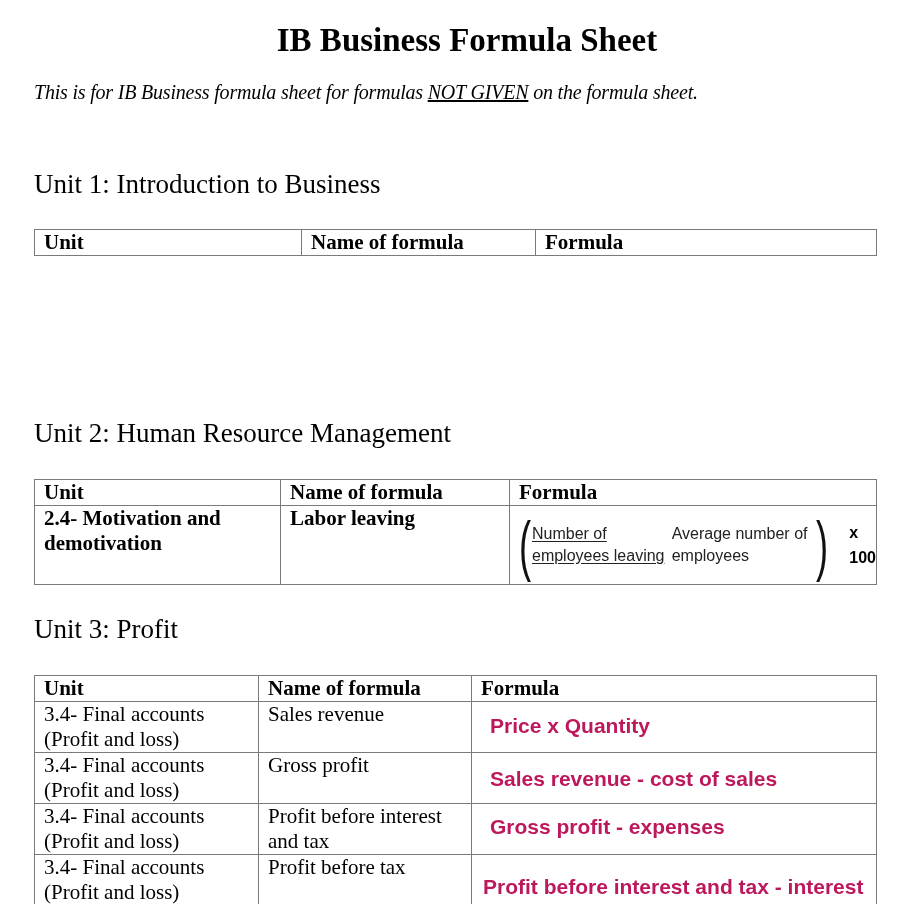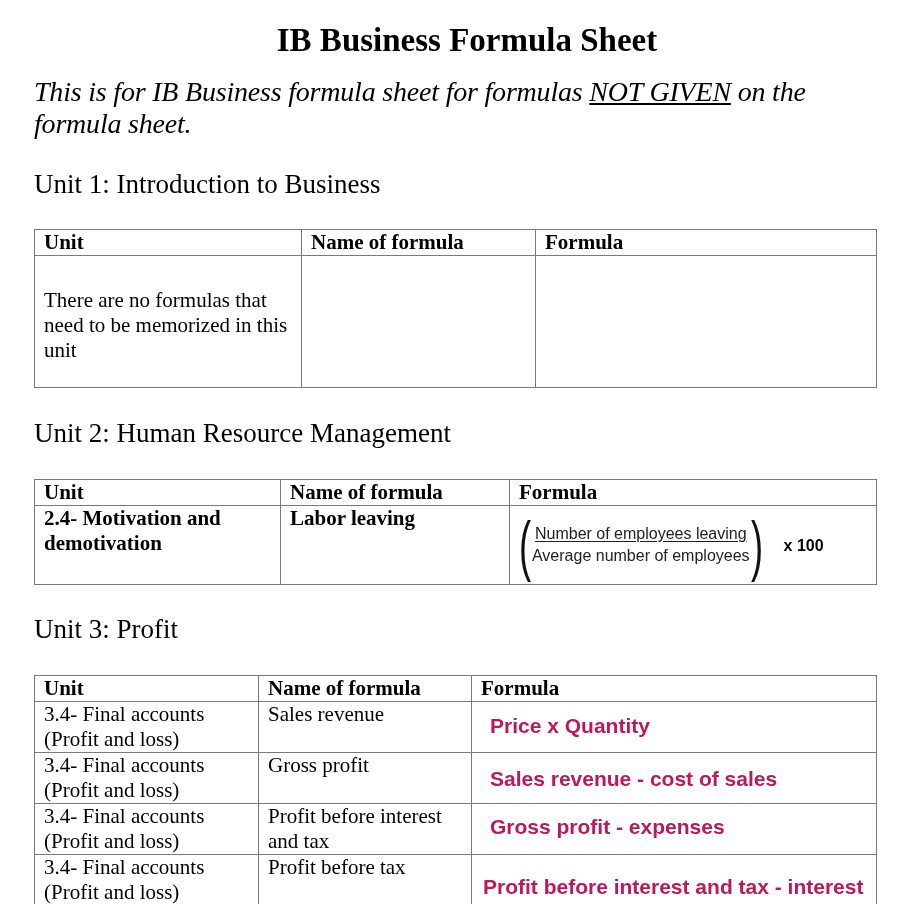--- a/index.html
+++ b/index.html
@@ -25,21 +25,21 @@
       font-size: 33px;
       line-height: 40px;
       margin: 12px;
     }
     .intro {
       position: absolute;
       top: 76px;
       left: 34px;
       width: 820px;
       font-style: italic;
-      font-size: 28px;
+      font-size: 20px;
       line-height: 32px;
       margin: 0;
       letter-spacing: -0.2px;
     }
     .intro .underline {
       text-decoration: underline;
     }
     .section-heading {
       position: absolute;
       left: 34px;
@@ -86,21 +86,21 @@
       font-family: "Liberation Sans", sans-serif;
       font-size: 66px;
       line-height: 66px;
       font-weight: 300;
       transform: scaleX(0.55);
       display: inline-block;
       color: #111;
     }
     .fraction {
       display: inline-flex;
-      flex-direction: column;
+      flex-direction: row;
       align-items: center;
       font-family: "Liberation Sans", sans-serif;
       font-size: 16px;
       color: #222;
       line-height: 22px;
       margin: 16px -4px;
     }
     .fraction .num {
       text-decoration: underline;
       text-underline-offset: 2px;
@@ -125,25 +125,20 @@
   <colgroup>
       <col style="width:267px">
       <col style="width:234px">
       <col style="width:341px">
     </colgroup>
   <tbody>
       <tr>
     <th>Unit</th>
     <th>Name of formula</th>
     <th>Formula</th>
-  </tr>
-  <tr style="height:132px;">
-    <td style="vertical-align:middle; padding-top:8px;">There are no formulas that need to be memorized in this unit</td>
-    <td></td>
-    <td></td>
   </tr>
 </tbody>
   </table>
 
 <h2 class="section-heading" style="top:417px;">Unit 2: Human Resource Management</h2>
 <table class="ftable" style="top:479px;">
   <colgroup>
       <col style="width:246px">
       <col style="width:229px">
       <col style="width:367px">

